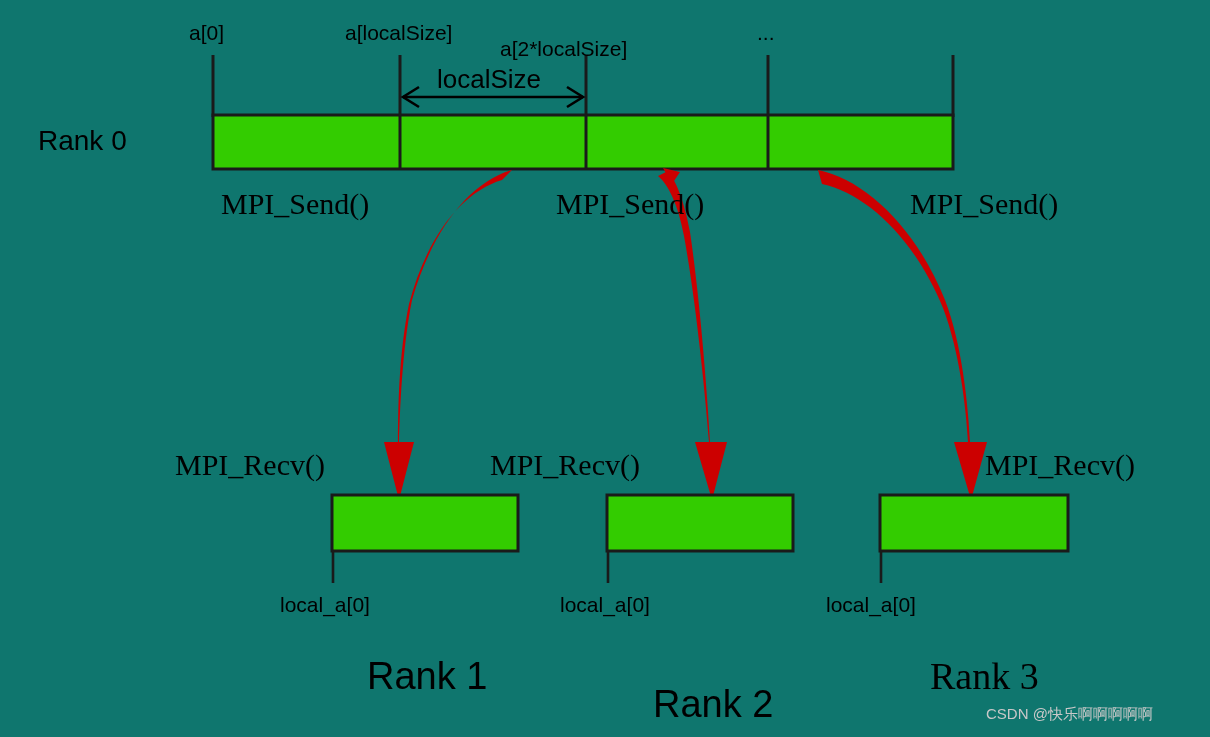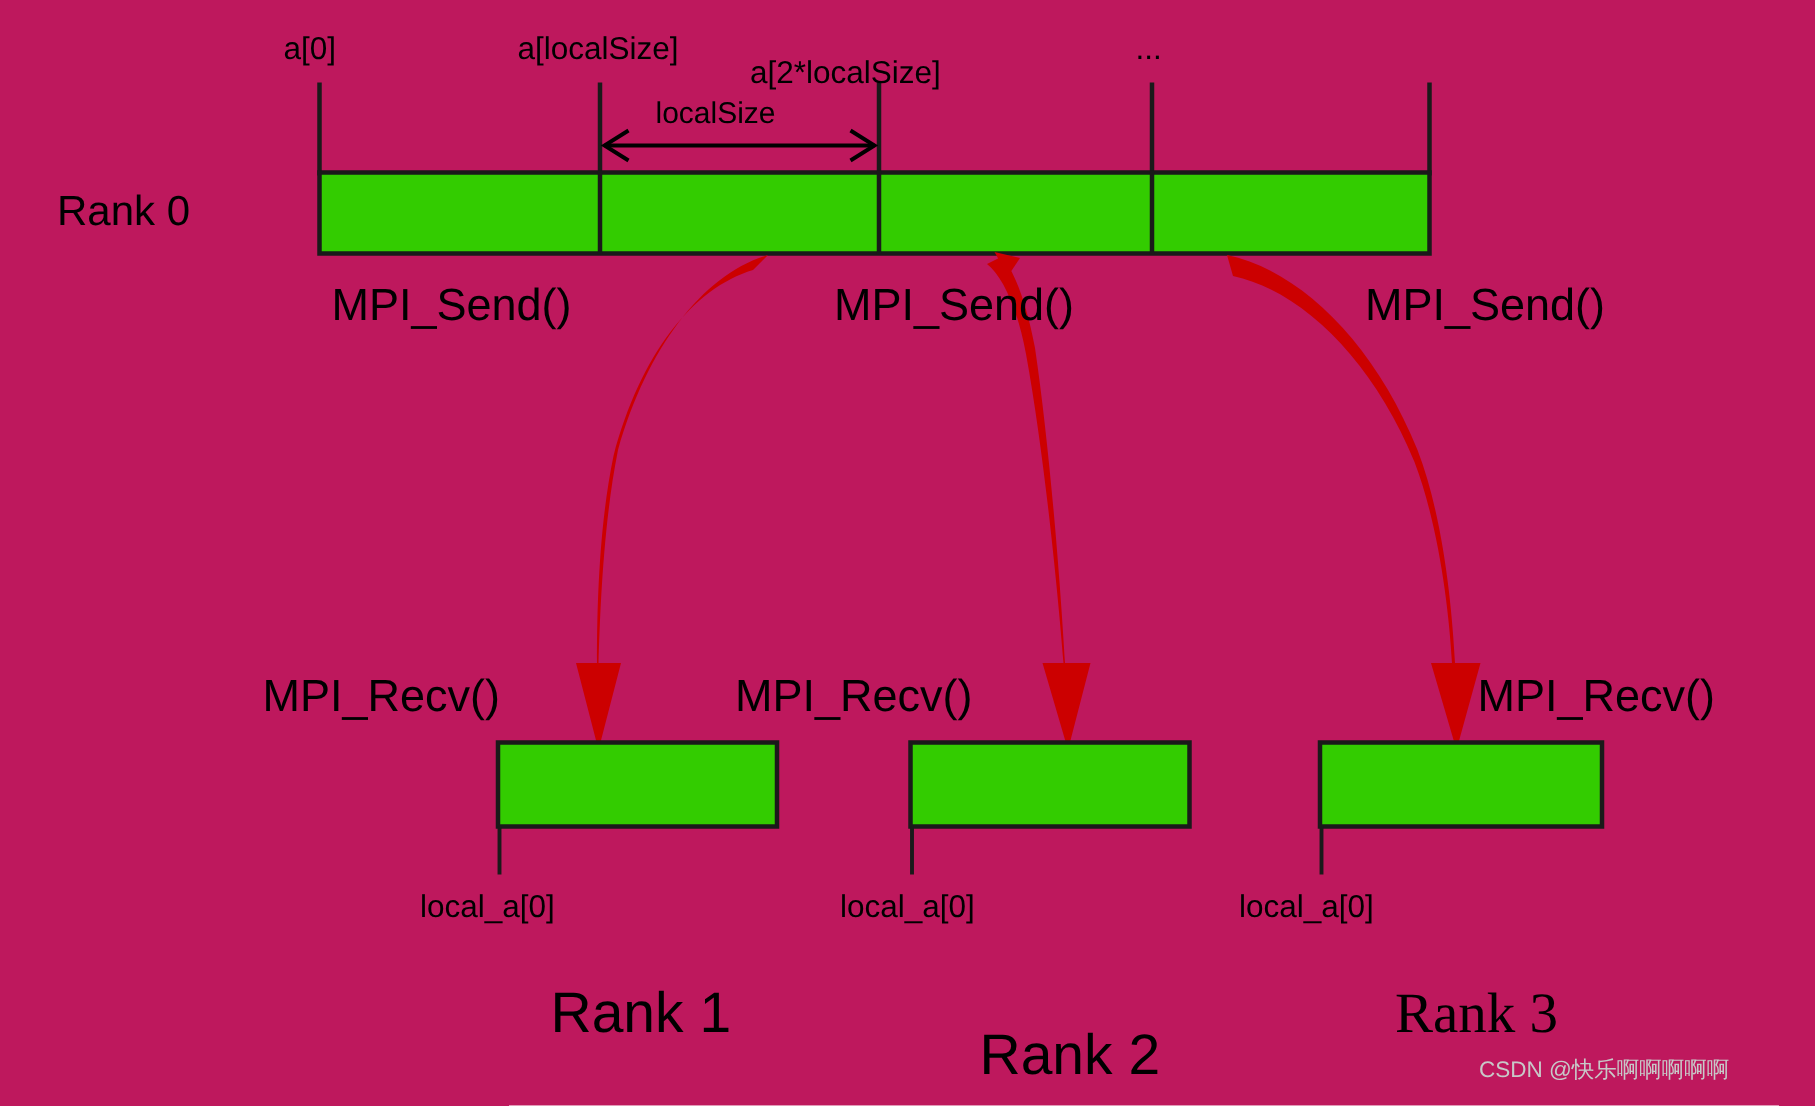--- a/index.html
+++ b/index.html
@@ -4,42 +4,42 @@
 <style>
   html, body {
     margin: 0;
     padding: 0;
     background: #ffffff;
   }
   #canvas {
     position: relative;
     width: 1210px;
     height: 737px;
-    background: #be185d;
+    background: #0f766e;
     overflow: hidden;
     font-family: "Liberation Sans", sans-serif;
   }
   #diagram-svg {
     position: absolute;
     left: 0;
     top: 0;
     width: 1210px;
     height: 737px;
   }
   .lbl {
     position: absolute;
     white-space: nowrap;
     color: #000000;
     line-height: 1;
   }
   .sans { font-family: "Liberation Sans", sans-serif; }
-  .serif { font-family: Liberation Sans, sans-serif; }
+  .serif { font-family: Liberation Serif, serif; }
 
   .top-index   { font-size: 21px; }
-  .localsize   { font-size: 20px; }
+  .localsize   { font-size: 26px; }
   .rank0-label { font-size: 28px; }
   .mpi-call    { font-size: 30px; }
   .local-a     { font-size: 21px; }
   .rank-label  { font-size: 38px; }
   .watermark   {
     font-size: 15px;
     color: #c8c8c8;
     font-family: "Liberation Sans", sans-serif;
   }
 </style>

